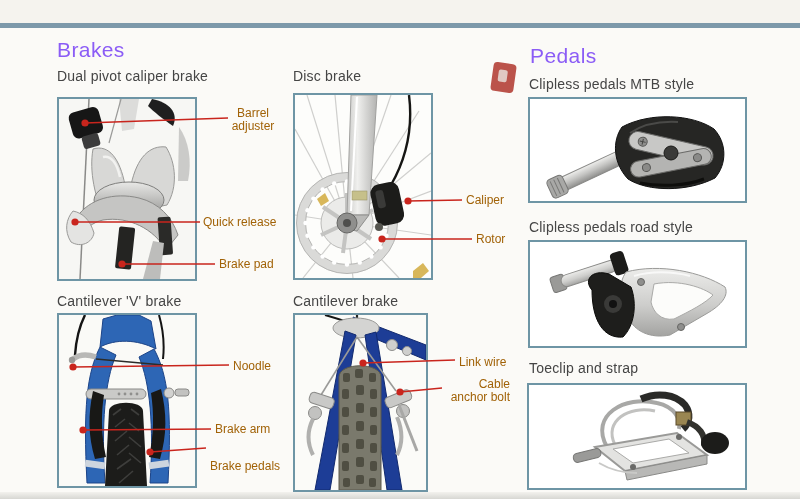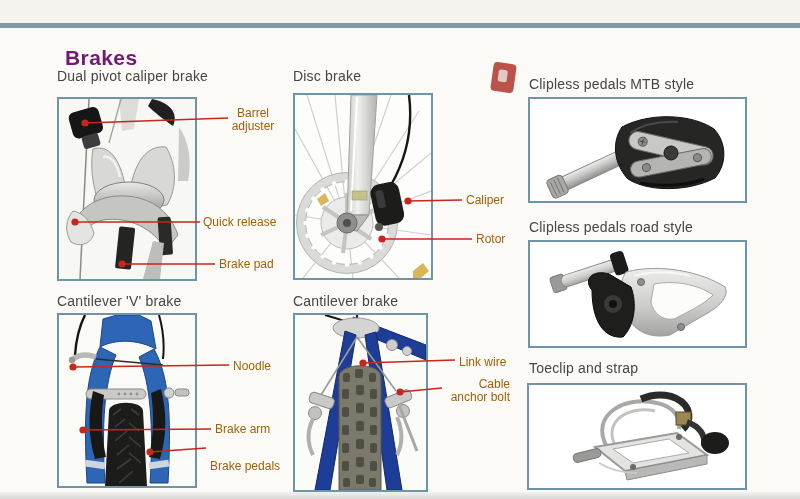--- a/index.html
+++ b/index.html
@@ -6,22 +6,22 @@
   .canvas {
     position:relative; width:800px; height:499px; overflow:hidden;
     background:#fbfaf7;
     font-family:"Liberation Sans", sans-serif;
   }
   .topstrip  { position:absolute; left:0; top:0; width:800px; height:23px; background:#f5f3ee; }
   .topbar    { position:absolute; left:0; top:23px; width:800px; height:5px; background:#7d99aa; }
   .botstrip  { position:absolute; left:0; bottom:0; width:800px; height:7px;
                background:linear-gradient(#f3f2ee,#d7d7d3); }
   .section-heading {
-    position:absolute; margin:8px; font-size:21px; font-weight:bold;
-    color:#701a75; letter-spacing:0.4px;
+    position:absolute; margin:0; font-size:21px; font-weight:normal;
+    color:#8b5cf6; letter-spacing:0.4px;
   }
   .fig-title {
     position:absolute; font-size:14px; color:#454545; letter-spacing:0.2px; white-space:nowrap;
   }
   .photo {
     position:absolute; border:2px solid #6e95a5; background:#ffffff; box-sizing:content-box;
   }
   .photo svg { display:block; }
   .ann {
     position:absolute; font-size:12px; color:#a16207; line-height:13px; white-space:nowrap;
@@ -39,20 +39,21 @@
 </style>
 </head>
 <body>
 
 <div class="canvas">
 
   <div class="topstrip"></div>
   <div class="topbar"></div>
 
   <h1 class="section-heading" style="left:57px; top:38px;">Brakes</h1>
+  <h1 class="section-heading" style="left:530px; top:44px;">Pedals</h1>
 
   <div class="fig-title" style="left:57px;  top:68px;">Dual pivot caliper brake</div>
   <div class="fig-title" style="left:293px; top:68px;text-align:right;">Disc brake</div>
   <div class="fig-title" style="left:57px;  top:293px;text-align:center;">Cantilever 'V' brake</div>
   <div class="fig-title" style="left:293px; top:293px;">Cantilever brake</div>
   <div class="fig-title" style="left:529px; top:219px;">Clipless pedals road style</div>
   <div class="fig-title" style="left:529px; top:76px;">Clipless pedals MTB style</div>
   <div class="fig-title" style="left:529px; top:360px;text-align:center;">Toeclip and strap</div>
 
   <div class="fragment"></div>

